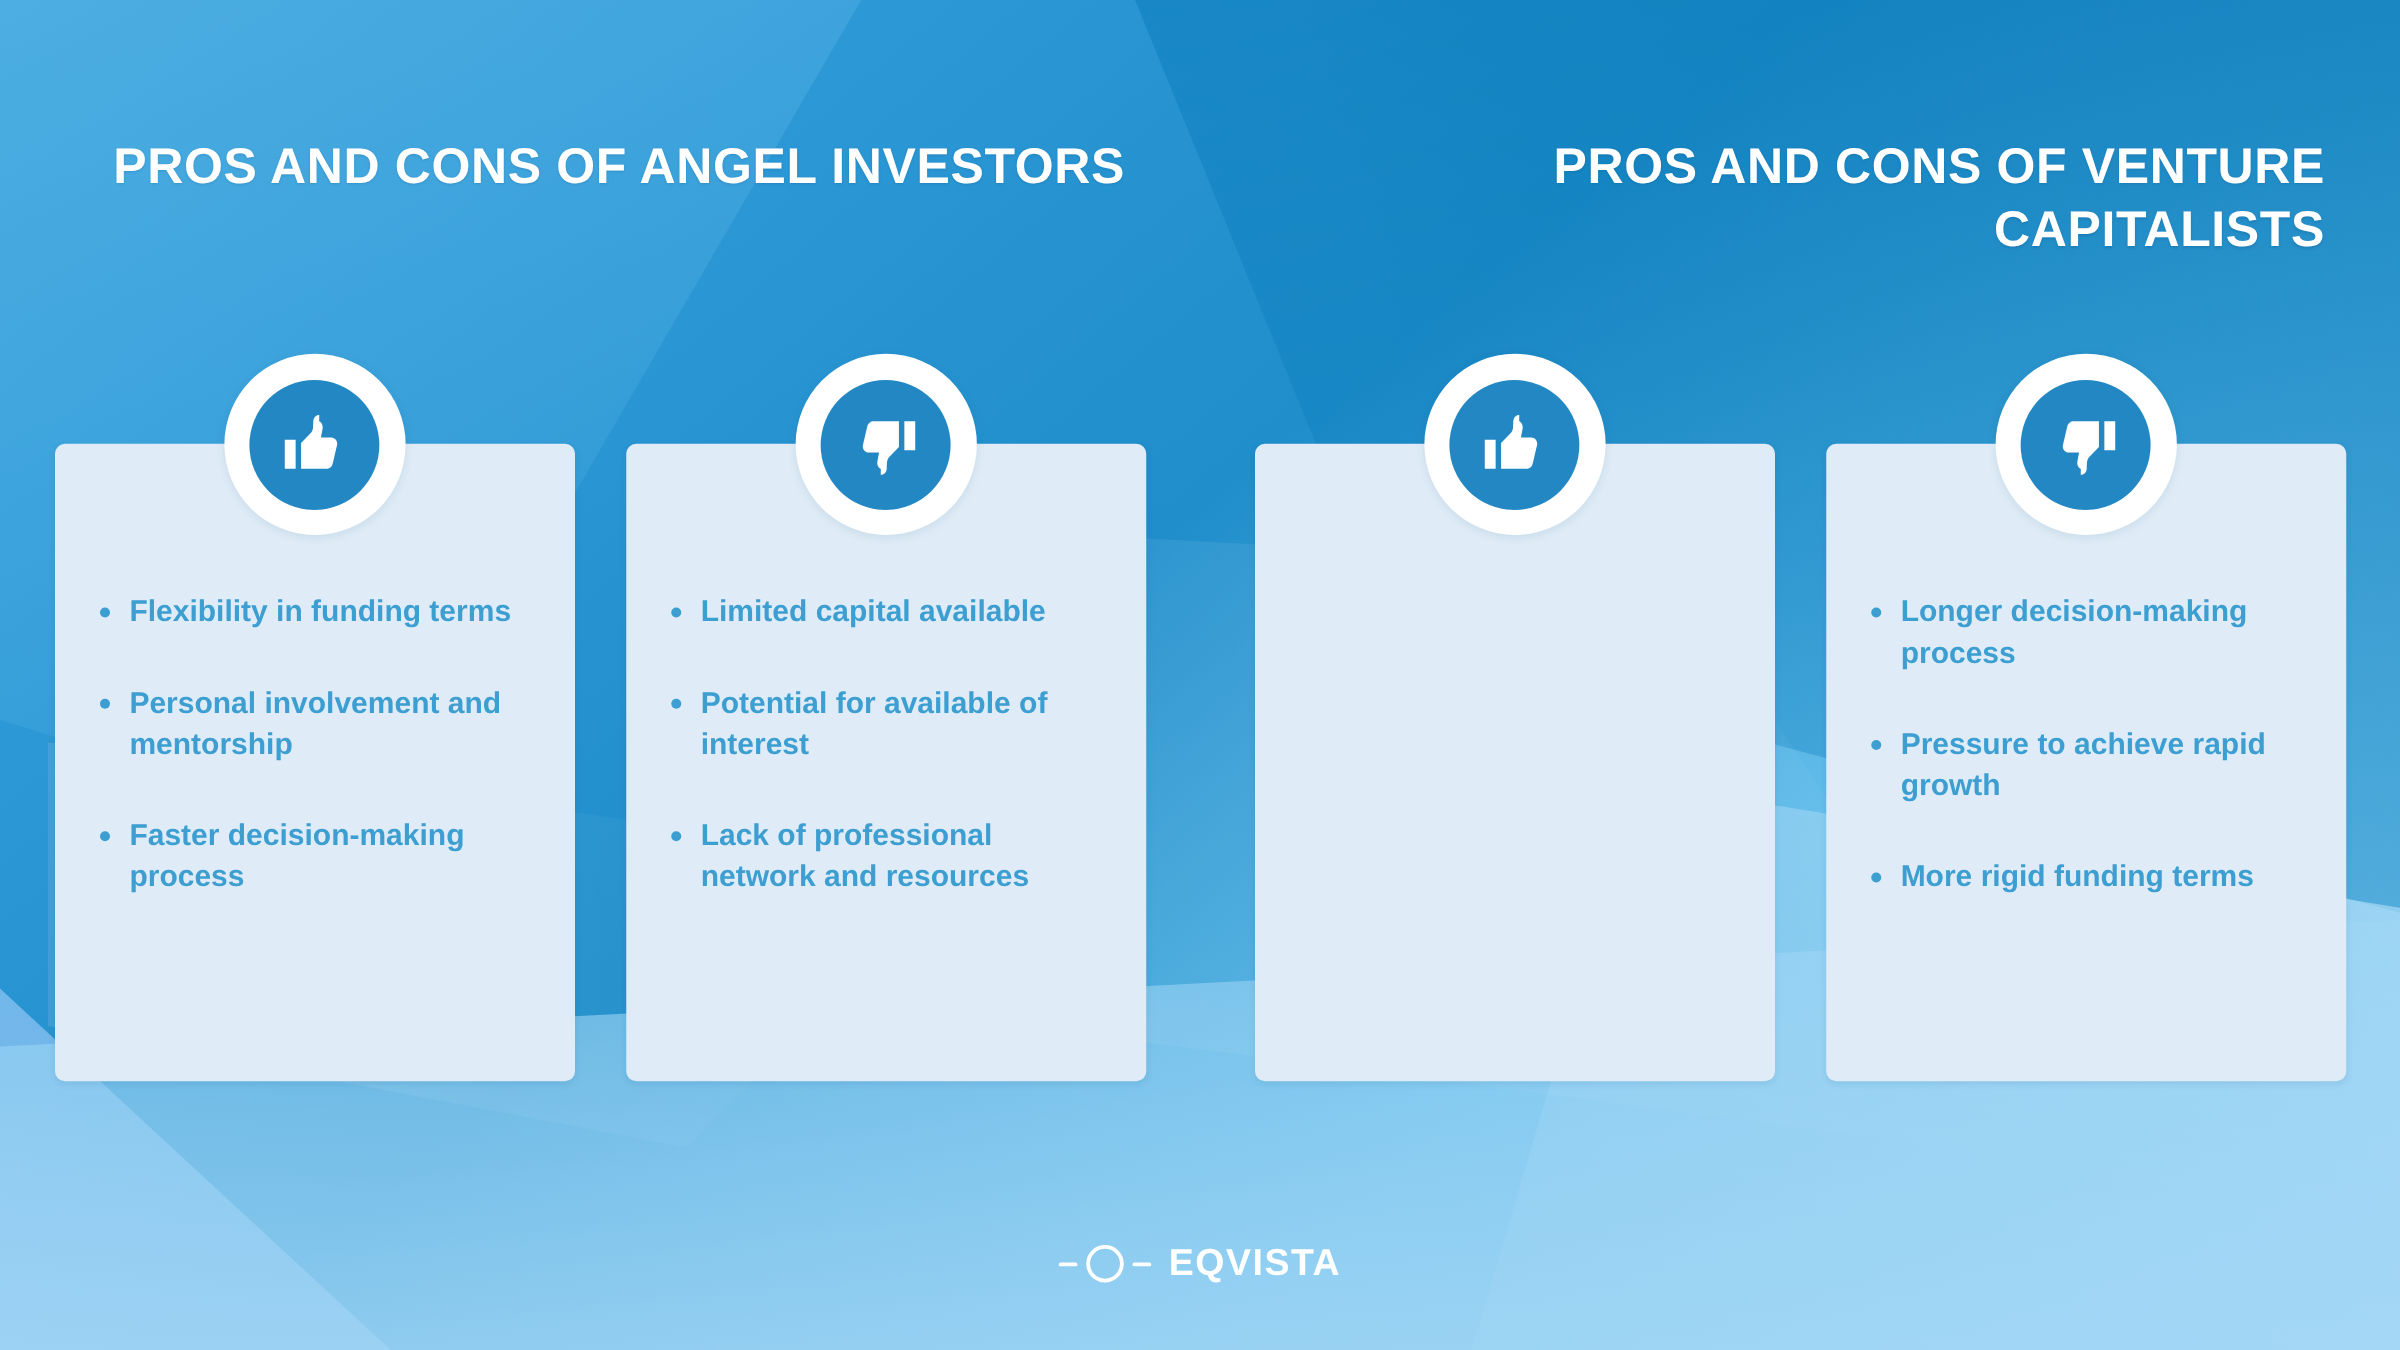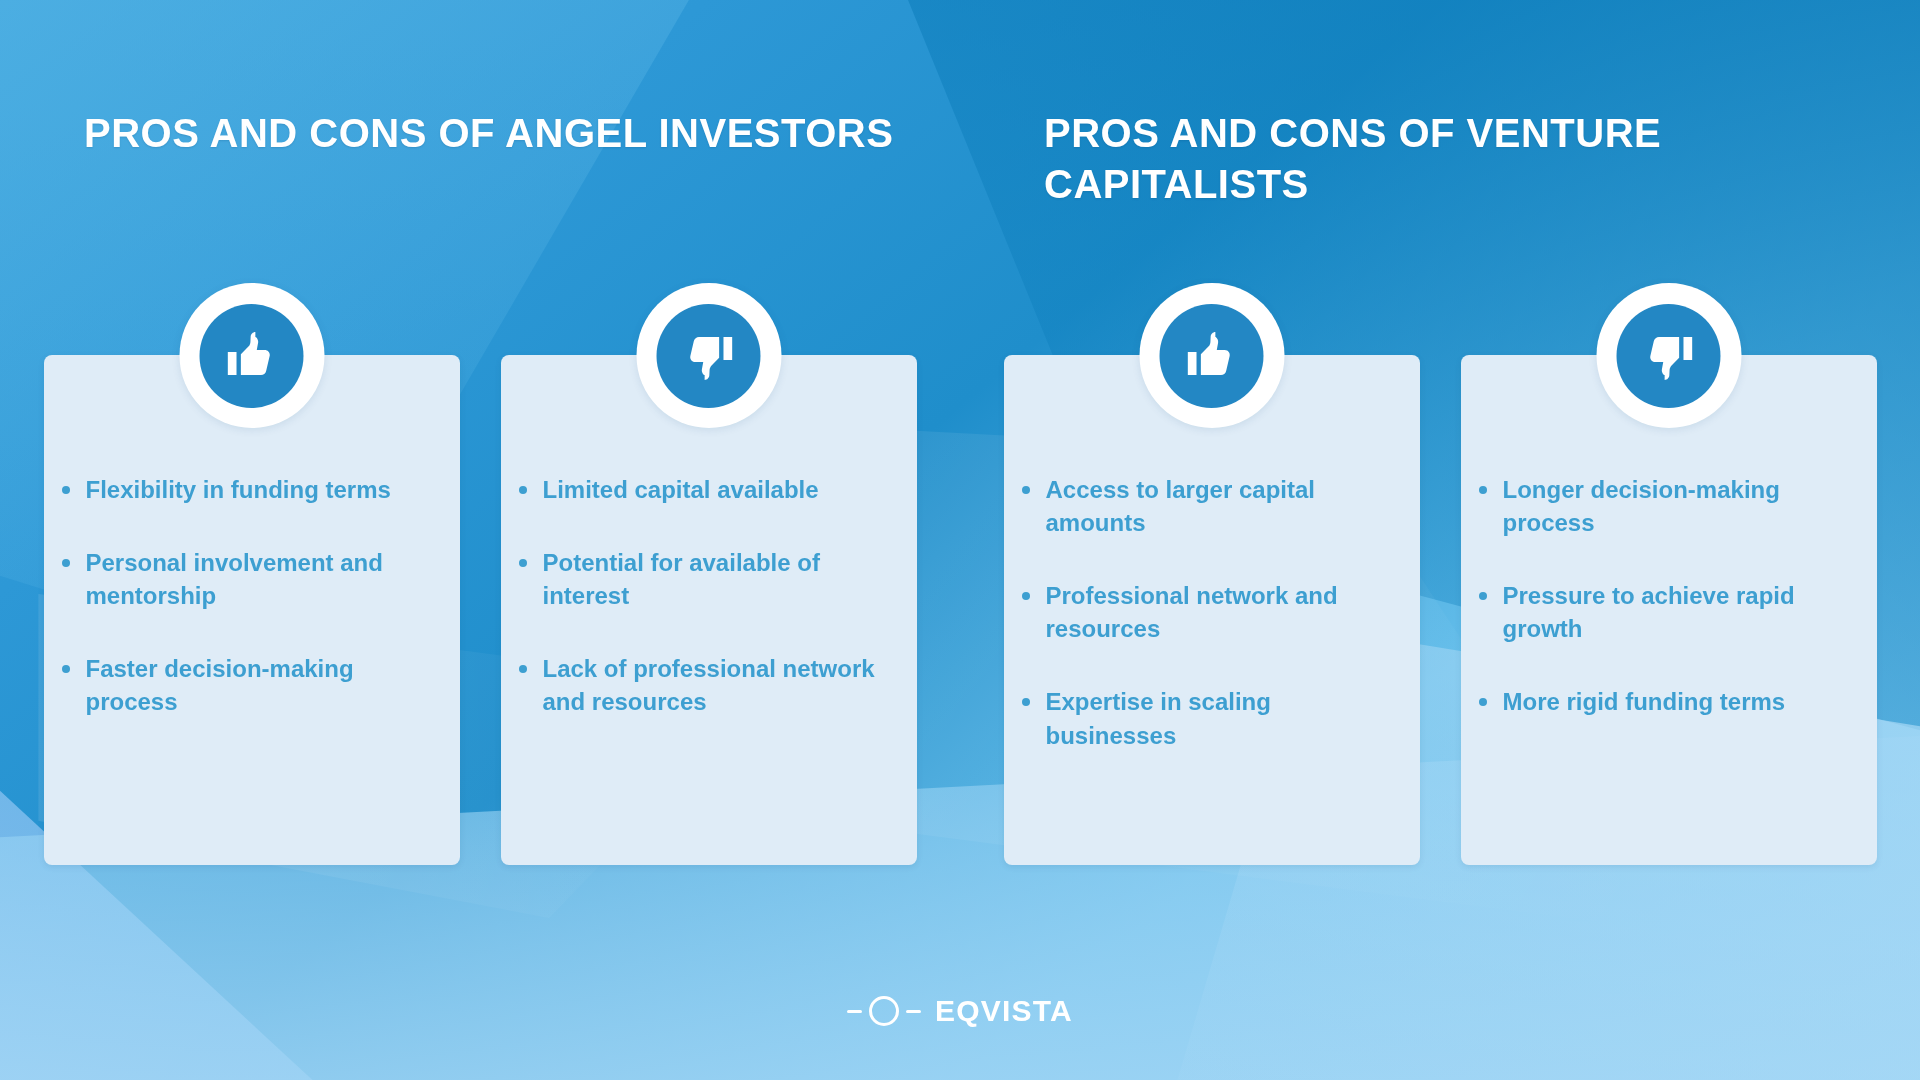--- a/index.html
+++ b/index.html
@@ -100,30 +100,29 @@
     height: 100%;
   }
   .half-left  { left: 0; }
   .half-right { left: 50%; }
 
   .section-title {
     position: absolute;
     top: 108px;
     left: 0;
     width: 100%;
-    text-align: left;
+    text-align: right;
     color: #ffffff;
     font-size: 40px;
     font-weight: bold;
     letter-spacing: 0.5px;
     line-height: 1.28;
     text-shadow: 0 1px 2px rgba(0,60,110,0.18);
     padding: 0 60px;
     box-sizing: border-box;
-    margin-left: 24px;
   }
 
   .cards {
     position: absolute;
     top: 355px;
     left: 0;
     width: 100%;
     display: flex;
     justify-content: center;
     gap: 41px;
@@ -159,21 +158,21 @@
     background: #2387c4;
     display: flex;
     align-items: center;
     justify-content: center;
   }
   .icon-disc svg { display: block; }
 
   ul.bullets {
     list-style: none;
     margin: 0;
-    padding: 118px 34px 0 14px;
+    padding: 118px 34px 0 32px;
   }
   ul.bullets li {
     position: relative;
     color: #3d9fd1;
     font-size: 24px;
     font-weight: bold;
     line-height: 1.38;
     margin-bottom: 40px;
     padding-left: 28px;
   }
@@ -289,25 +288,20 @@
 
         <div class="card">
           <div class="icon-badge">
             <div class="icon-disc">
               <svg width="58" height="58" viewBox="0 0 24 24" aria-hidden="true">
                 <path fill="#ffffff" d="M2.2 10.3h3.6v9.6H2.2z"></path>
                 <path fill="#ffffff" d="M13.6 2.1c-1.05 0-1.9.9-1.95 1.95l-.1 2.15c-.03.72-.32 1.4-.82 1.92L7.6 11.3v8.6h8.33c1.02 0 1.9-.69 2.13-1.68l1.45-6.2c.3-1.3-.67-2.54-2-2.54h-3.33l.55-2.93c.26-1.4-.8-2.45-1.13-2.45z"></path>
               </svg>
             </div>
           </div>
-          <ul class="bullets">
-            <li>Access to larger capital amounts</li>
-            <li>Professional network and resources</li>
-            <li>Expertise in scaling businesses</li>
-          </ul>
         </div>
 
         <div class="card">
           <div class="icon-badge">
             <div class="icon-disc">
               <svg width="58" height="58" viewBox="0 0 24 24" aria-hidden="true">
                 <path fill="#ffffff" d="M18.2 4.1h3.6v9.6h-3.6z"></path>
                 <path fill="#ffffff" d="M10.4 21.9c1.05 0 1.9-.9 1.95-1.95l.1-2.15c.03-.72.32-1.4.82-1.92l3.13-3.18V4.1H8.07c-1.02 0-1.9.69-2.13 1.68L4.49 11.98c-.3 1.3.67 2.54 2 2.54h3.33l-.55 2.93c-.26 1.4.8 2.45 1.13 2.45z"></path>
               </svg>
             </div>

